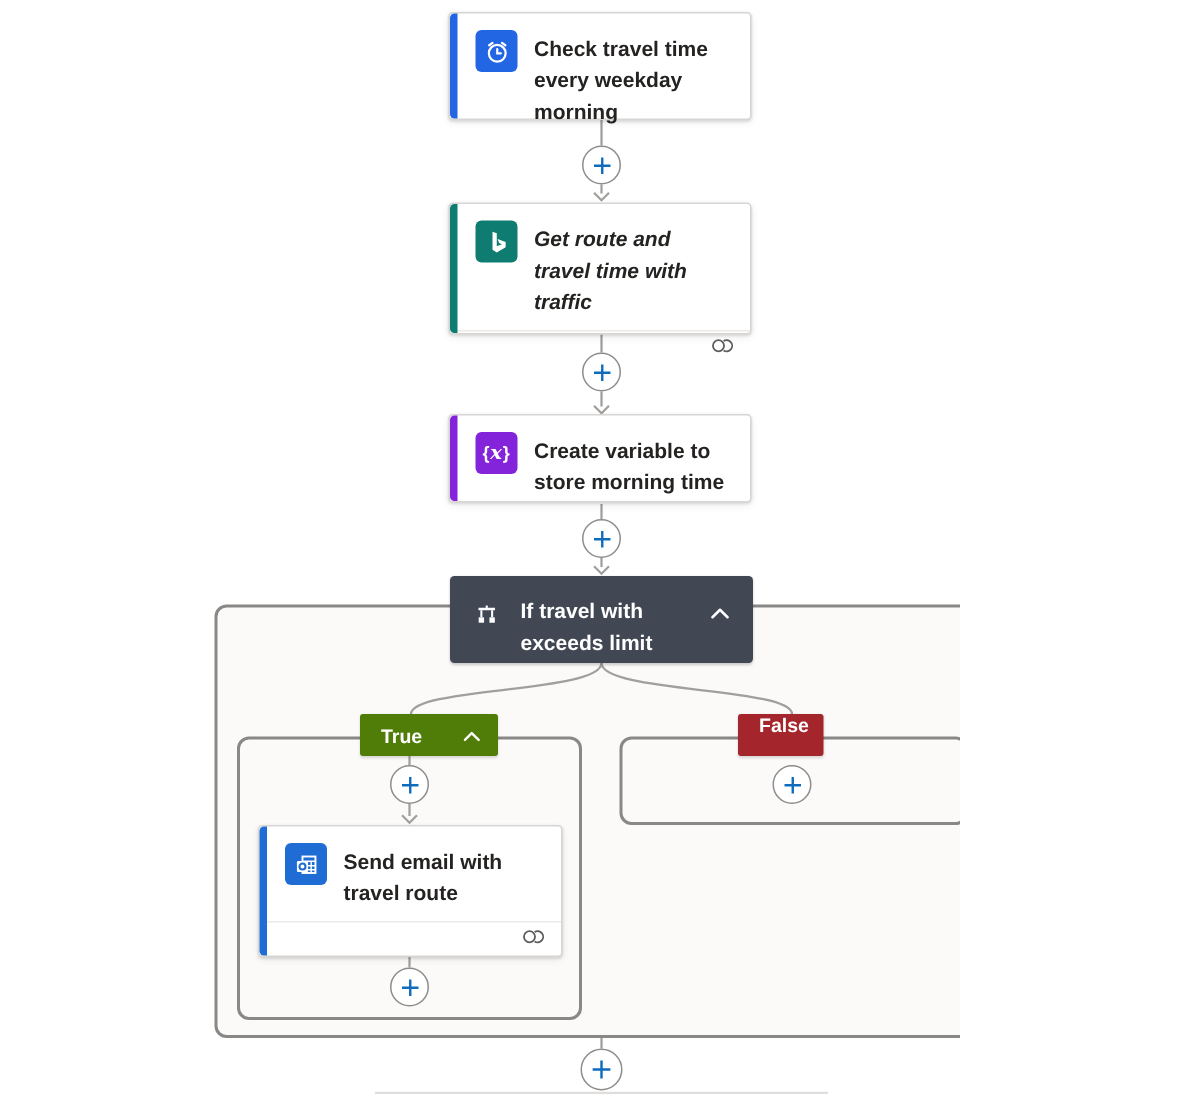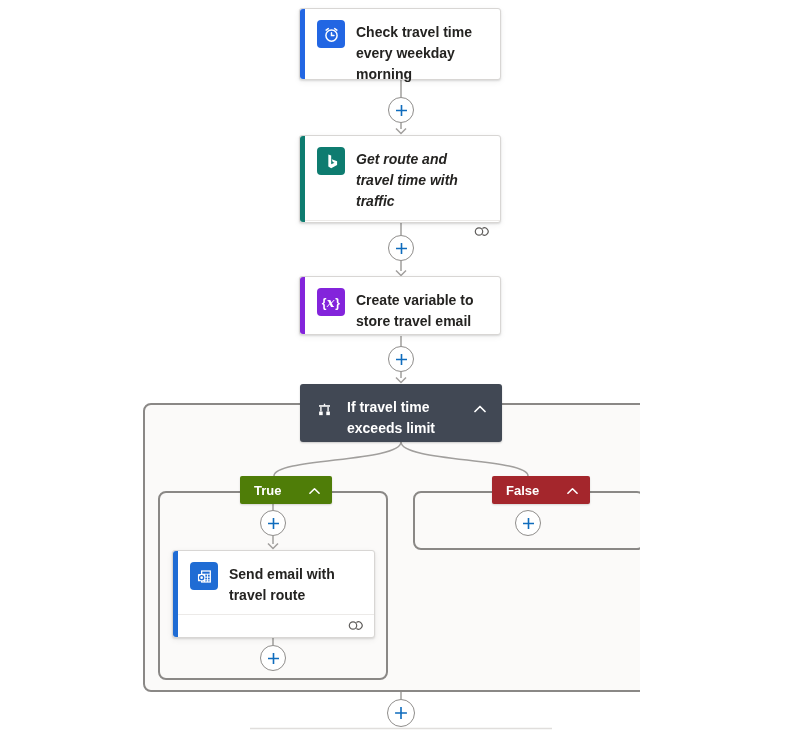--- a/index.html
+++ b/index.html
@@ -55,21 +55,21 @@
   .chevron-btn {
     background:none; border:none; padding:4px; cursor:pointer; margin-left:auto; margin-top:2px;
   }
   
   .branch-label {
     position:absolute; height:28px; border-radius:2px; color:#ffffff;
     display:flex; align-items:center; gap:26px; padding:0 10px 0 14px;
     font-size:13px; font-weight:700; cursor:pointer; box-shadow:0 1px 2px rgba(0,0,0,.15);
   }
   .branch-label.green { background:#4f7d08; }
-  .branch-label.red   { background:#a4262c; }
+  .branch-label.red   { background:#a4262c;flex-direction:column; }
   .branch-label .chevron-btn { margin:0; padding:2px; }
   
   .plus-btn {
     position:absolute; width:26px; height:26px; border-radius:50%;
     background:#ffffff; border:1px solid #8f8d8b; cursor:pointer;
     display:flex; align-items:center; justify-content:center; padding:0;
   }
   .plus-btn.big { width:28px; height:28px; }
 </style>
 </head>
@@ -149,42 +149,42 @@
         <path d="M6.5 1 V12 M1 6.5 H12" stroke="#0f6cbd" stroke-width="1.6"></path>
       </svg>
   </button>
 
   <div class="action-card" style="left:299px; top:276px; width:202px; height:59px;">
     <span class="accent purple"></span>
     <div class="card-main">
       <span class="icon-box purple">
         <span class="var-glyph"><span>{</span><i>x</i><span>}</span></span>
       </span>
-      <span class="card-title">Create variable to store travel email</span>
+      <span class="card-title">Create variable to store morning time</span>
     </div>
   </div>
 
   <button class="plus-btn" style="left:388px; top:346px;">
     <svg width="13" height="13" viewBox="0 0 13 13">
         <path d="M6.5 1 V12 M1 6.5 H12" stroke="#0f6cbd" stroke-width="1.6"></path>
       </svg>
   </button>
 
   <div class="condition-card" style="left:300px; top:384px; width:202px; height:58px;">
     <span style="margin-top:6px;">
       <svg width="19" height="19" viewBox="0 0 18 18" fill="#ffffff" stroke="#ffffff">
         <path d="M9 2.6 V4.4" stroke-width="1.3" fill="none"></path>
         <path d="M3.8 4.7 H14.2" stroke-width="1.5" fill="none"></path>
         <path d="M5.6 5.5 V10" stroke-width="1.3" fill="none"></path>
         <path d="M12.4 5.5 V10" stroke-width="1.3" fill="none"></path>
         <rect x="3.9" y="10" width="3.4" height="3.4" stroke="none"></rect>
         <rect x="10.7" y="10" width="3.4" height="3.4" stroke="none"></rect>
       </svg>
     </span>
-    <span class="condition-title">If travel time exceeds limit</span>
+    <span class="condition-title">If travel with exceeds limit</span>
     <button class="chevron-btn">
       <svg width="12" height="8" viewBox="0 0 12 8" fill="none">
         <polyline points="1,6.5 6,1.5 11,6.5" stroke="#ffffff" stroke-width="1.7" stroke-linecap="round" stroke-linejoin="round"></polyline>
       </svg>
     </button>
   </div>
 
   <div class="branch-label green" style="left:240px; top:476px;">
     <span>True</span>
     <button class="chevron-btn">

